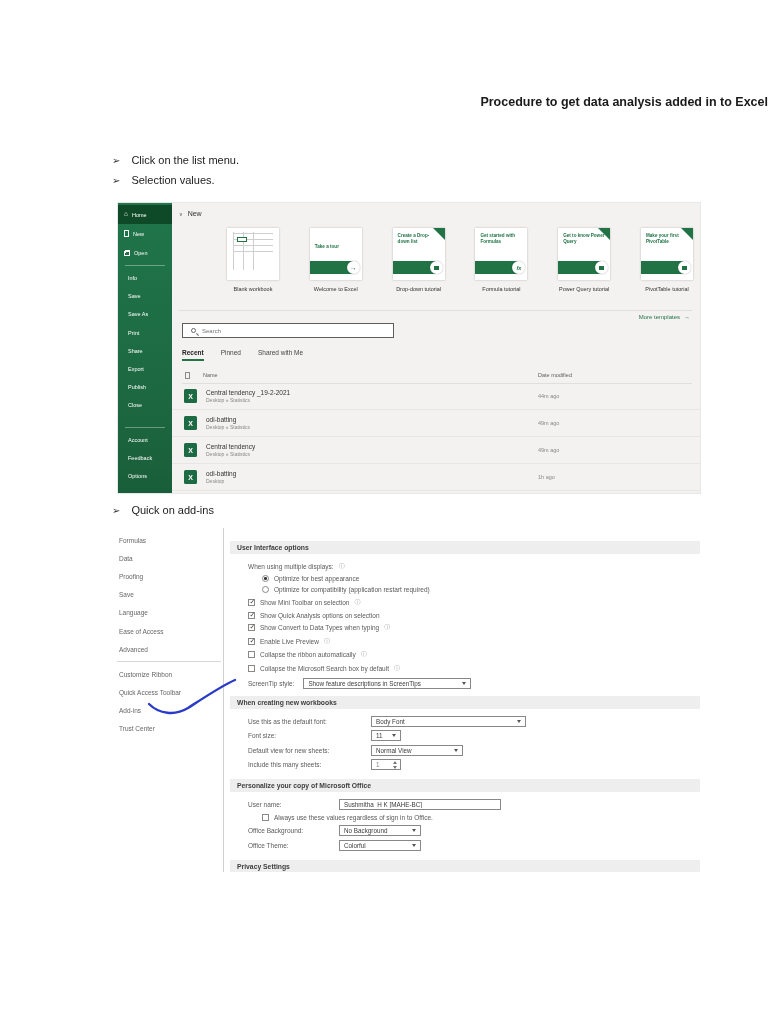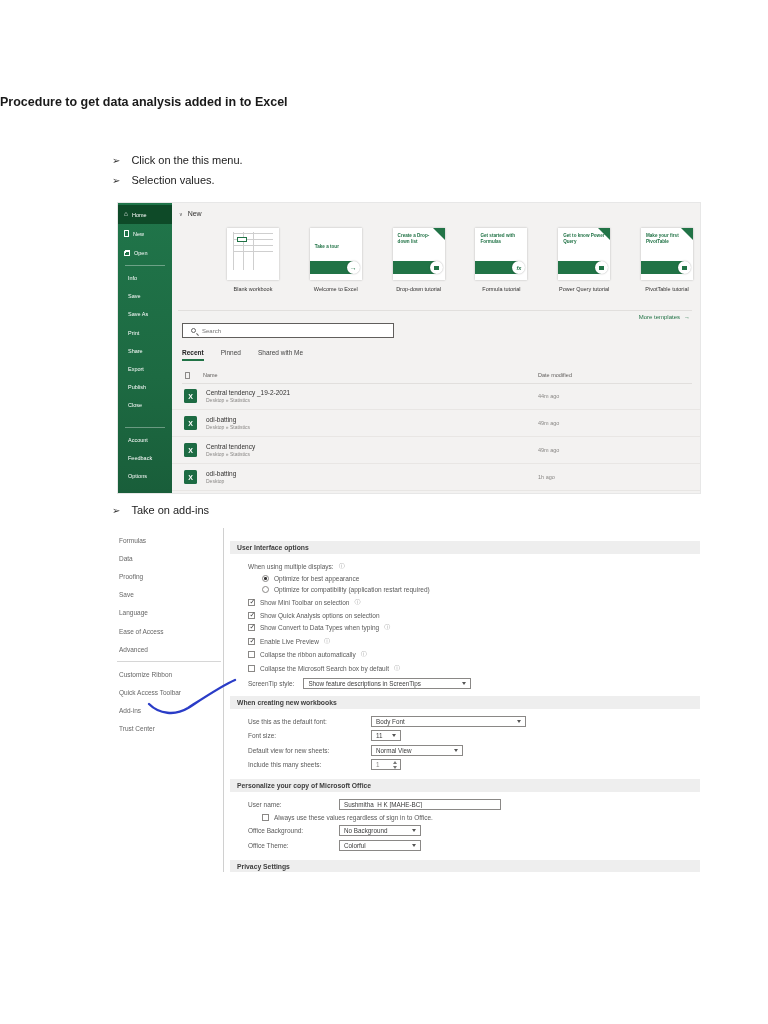--- a/index.html
+++ b/index.html
@@ -1,21 +1,21 @@
 <!DOCTYPE html>
 <html><head>
 <meta charset="utf-8">
 <style>
   * { margin:0; padding:0; box-sizing:border-box; }
   html,body { width:768px; height:1024px; background:#ffffff;
     font-family:"Liberation Sans", sans-serif; color:#262626; overflow:hidden; }
   .abs { position:absolute; }
 
   
-  #doc-title { top:95px; left:0; right:0; text-align:left; font-size:12.5px; font-weight:bold; color:#1a1a1a; }
+  #doc-title { top:95px; left:0; right:0; text-align:right; font-size:12.5px; font-weight:bold; color:#1a1a1a; }
   .bullet-line { left:112px; font-size:11px; color:#222; display:flex; gap:11px; align-items:baseline; }
   .bullet-glyph { font-size:10px; color:#333; }
 
   
   #shot1 { left:118px; top:203px; width:582px; height:290px; background:#f3f2f1; overflow:hidden; box-shadow:0 0 0 1px #e7e7e7; }
   #sidebar { position:absolute; left:0; top:0; width:54px; height:290px; background:linear-gradient(180deg,#20754a 0%,#1d6a42 60%,#195e3a 100%); display:flex; flex-direction:column; padding-top:2px; }
   .sb-item { height:19px; display:flex; align-items:center; gap:4px; padding-left:6px; color:#fff; font-size:5.5px; cursor:default; }
   .sb-item.small { height:18.2px; padding-left:10px; }
   .sb-item.active { background:#0e4a28; }
   .sb-div { border-top:1px solid rgba(255,255,255,.35); margin:3px 7px; }
@@ -95,21 +95,21 @@
   .spin .dn { width:0;height:0;border-left:2px solid transparent;border-right:2px solid transparent;border-top:3px solid #777; }
   .txtin { height:11px; border:1px solid #8a8886; background:#fff; font-size:6.3px; color:#3b3b3b; padding:0 4px; outline:none; font-family:"Liberation Sans",sans-serif; }
 </style>
 </head>
 <body>
 
 <div class="abs" id="doc-title">Procedure to get data analysis added in to Excel</div>
 
 <div class="abs bullet-line" style="top:154px;">
   <span class="bullet-glyph">➢</span>
-  <span>Click on the this menu.</span>
+  <span>Click on the list menu.</span>
 </div>
 <div class="abs bullet-line" style="top:174px;">
   <span class="bullet-glyph">➢</span>
   <span>Selection values.</span>
 </div>
 
 <div class="abs" id="shot1">
 
   <div id="sidebar">
     <div class="sb-item active">
@@ -286,21 +286,21 @@
       <span class="ftime">1h ago</span>
     </div>
     <div class="frow partial">
       
     </div>
   </div>
 </div>
 
 <div class="abs bullet-line" style="top:504px;">
   <span class="bullet-glyph">➢</span>
-  <span>Take on add-ins</span>
+  <span>Quick on add-ins</span>
 </div>
 
 <div class="abs" id="shot2">
 
   <div id="opt-menu">
     <div class="m-item">Formulas</div>
     <div class="m-item">Data</div>
     <div class="m-item">Proofing</div>
     <div class="m-item">Save</div>
     <div class="m-item">Language</div>

